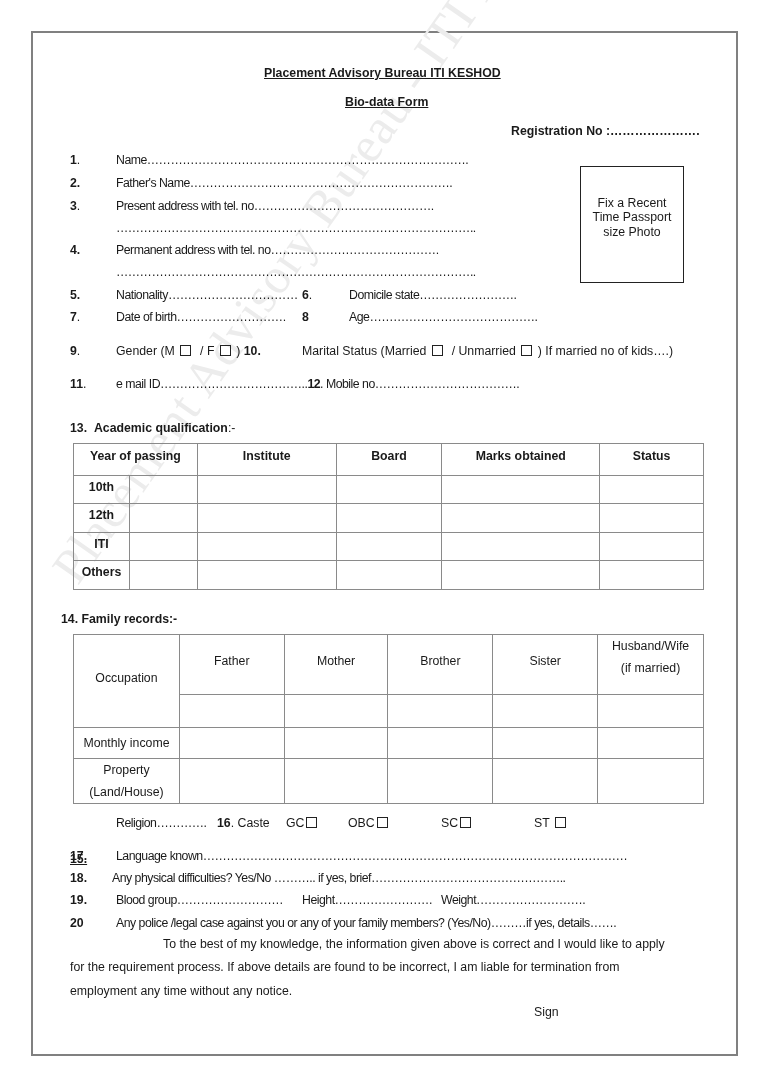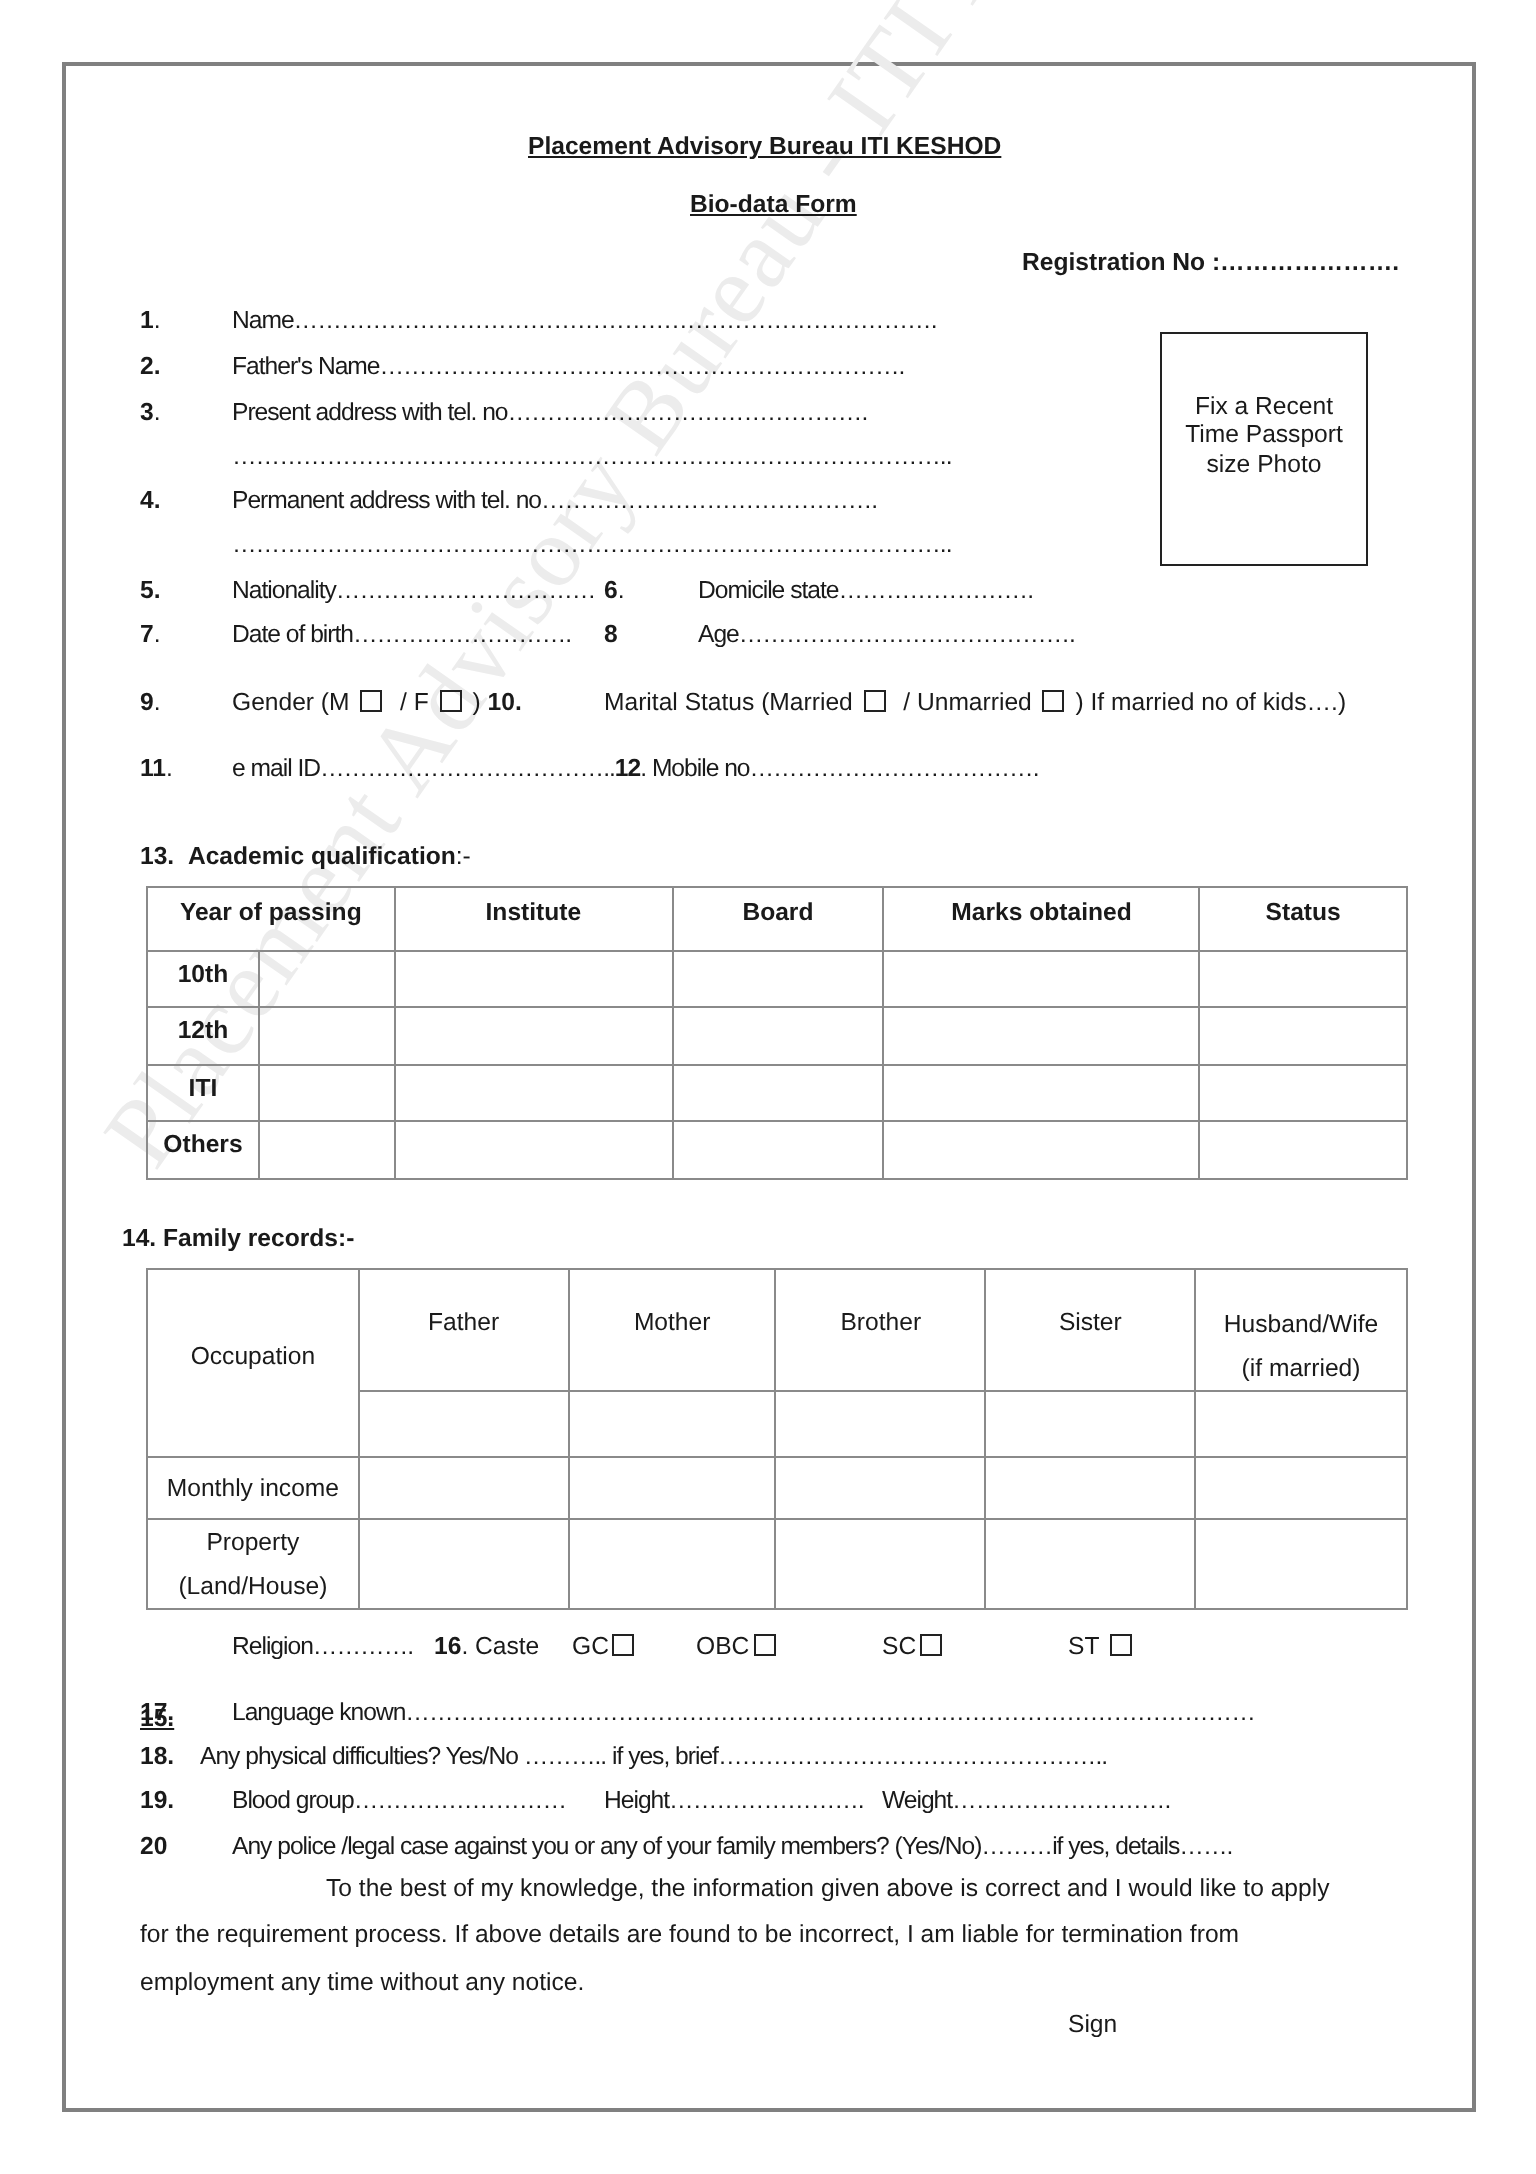--- a/index.html
+++ b/index.html
@@ -150,21 +150,21 @@
       <col style="width:105px">
       <col style="width:106px">
   </colgroup>
   <tbody>
       <tr style="height:60px">
     <td rowspan="2" style="vertical-align:top; padding-top:36px;">Occupation</td>
     <td style="vertical-align:top; padding-top:19px;">Father</td>
     <td style="vertical-align:top; padding-top:19px;">Mother</td>
     <td style="vertical-align:top; padding-top:19px;">Brother</td>
     <td style="vertical-align:top; padding-top:19px;">Sister</td>
-    <td style="vertical-align:top; padding-top:16px; line-height:22px;">
+    <td style="vertical-align:top; padding-top:0; line-height:22px;">
       <div>Husband/Wife</div>
       <div>(if married)</div>
     </td>
   </tr>
   <tr style="height:33px">
     <td></td>
         <td></td>
         <td></td>
         <td></td>
         <td></td>
@@ -198,21 +198,21 @@
 </div>
 <div class="abs" style="left:286px; top:816px;"><span>GC</span><span class="cb"></span></div>
 <div class="abs" style="left:348px; top:816px;"><span>OBC</span><span class="cb"></span></div>
 <div class="abs" style="left:441px; top:816px;"><span>SC</span><span class="cb"></span></div>
 <div class="abs" style="left:534px; top:816px;"><span>ST</span>&nbsp;<span class="cb"></span></div>
 
 <div class="abs b" style="left:70px; top:849px;">17.</div>
 <div class="abs dots" style="left:116px; top:849px;">Language known………………………………………………………………………………………………</div>
 
 <div class="abs b" style="left:70px; top:871px;">18.</div>
-<div class="abs dots" style="left:100px; top:871px;text-align:right;">Any physical difficulties? Yes/No ……….. if yes, brief…………………………………………..</div>
+<div class="abs dots" style="left:112px; top:871px;text-align:right;">Any physical difficulties? Yes/No ……….. if yes, brief…………………………………………..</div>
 
 <div class="abs b" style="left:70px; top:893px;">19.</div>
 <div class="abs dots" style="left:116px; top:893px;">Blood group………………………</div>
 <div class="abs dots" style="left:302px; top:893px;text-align:center;">Height…………………….</div>
 <div class="abs dots" style="left:441px; top:893px;">Weight……………………….</div>
 
 <div class="abs b" style="left:70px; top:916px;">20</div>
 <div class="abs dots" style="left:116px; top:916px;">Any police /legal case against you or any of your family members? (Yes/No)………if yes, details…….</div>
 
 <div class="abs" style="left:163px; top:937px;">To the best of my knowledge, the information given above is correct and I would like to apply</div>

